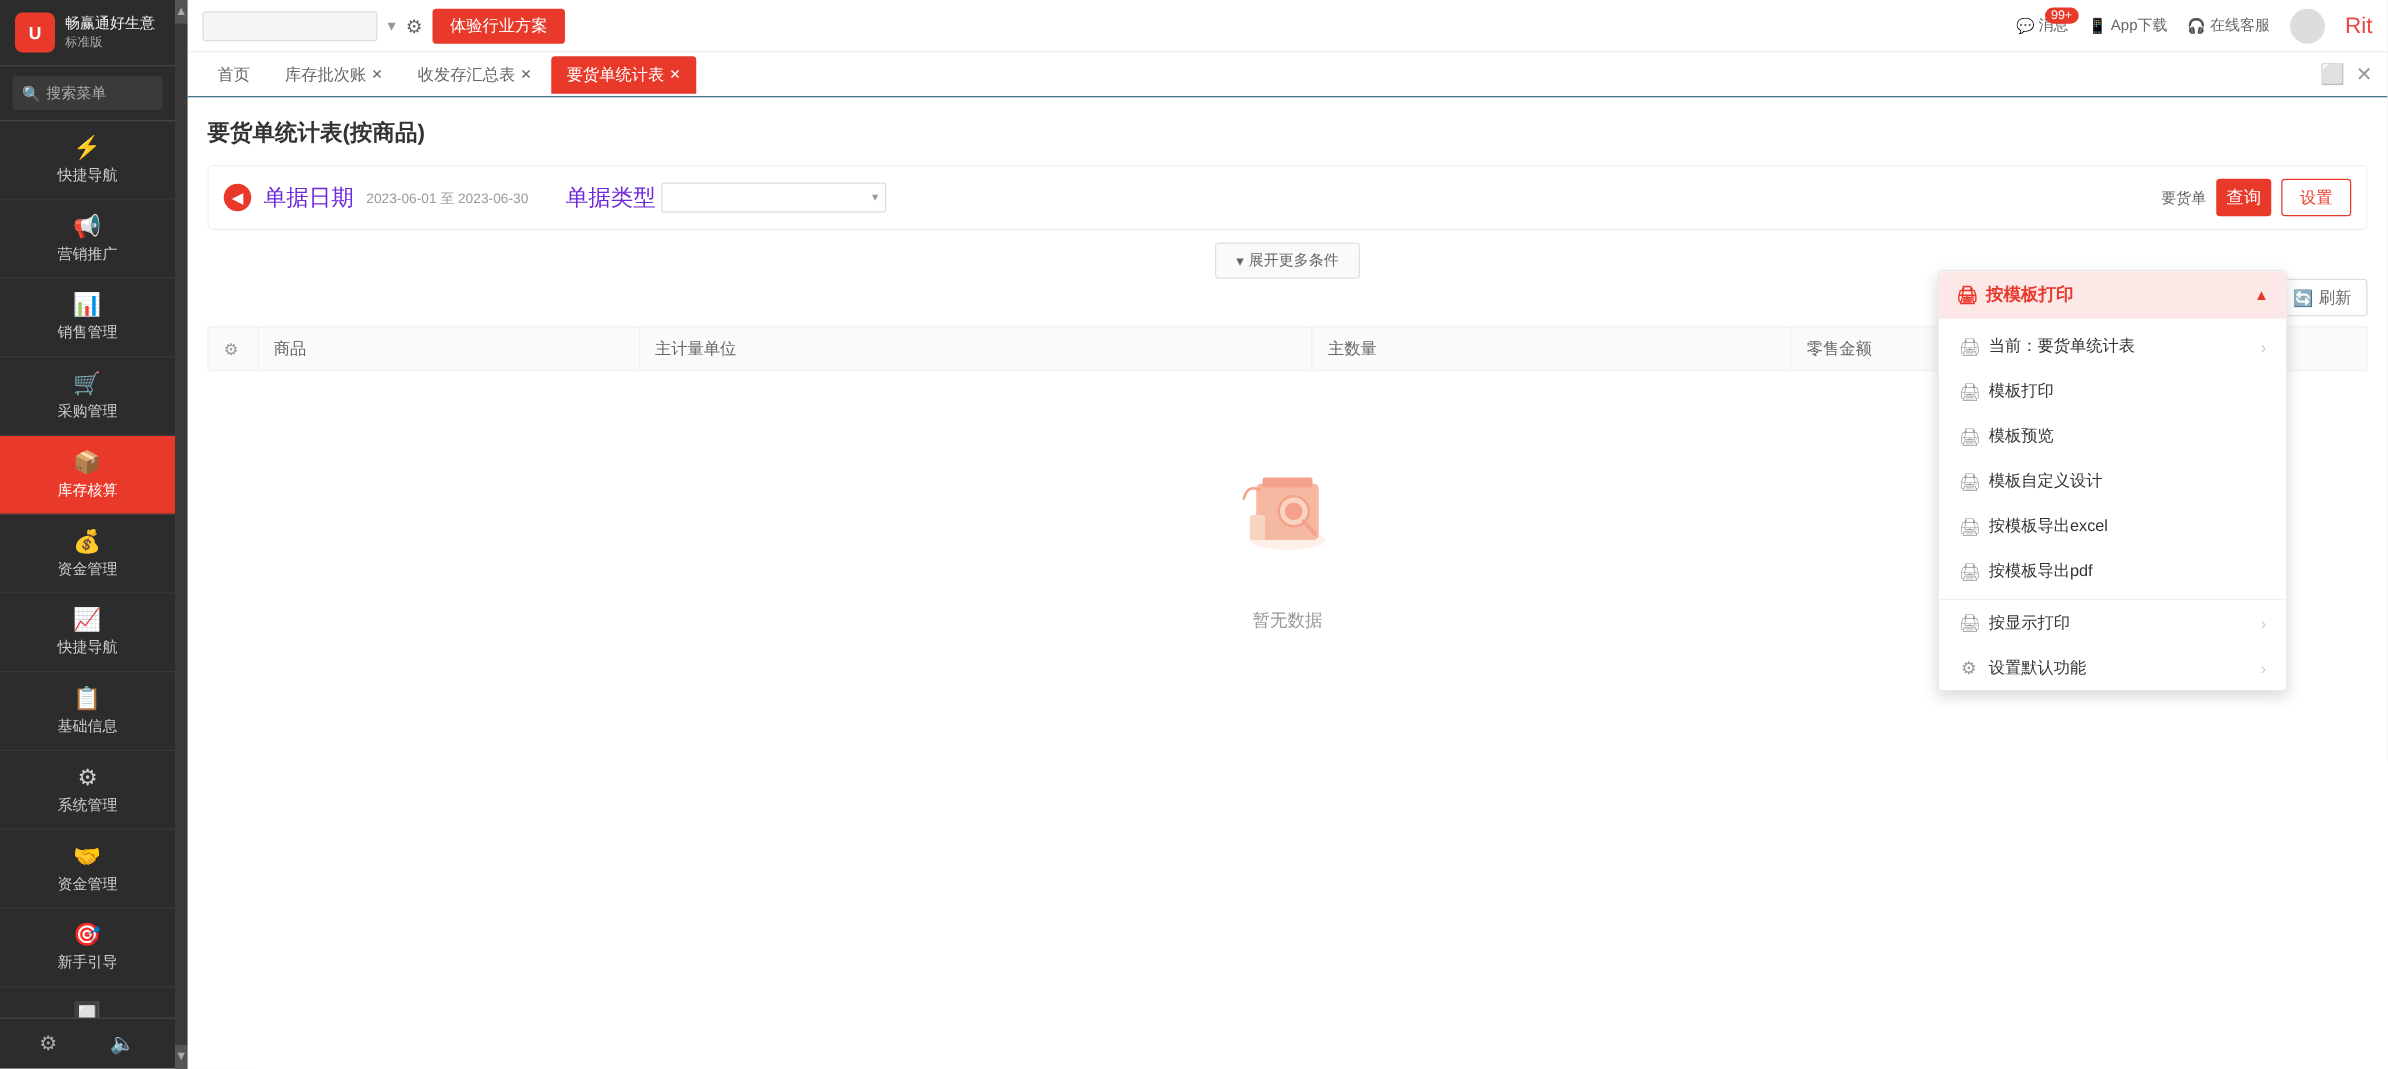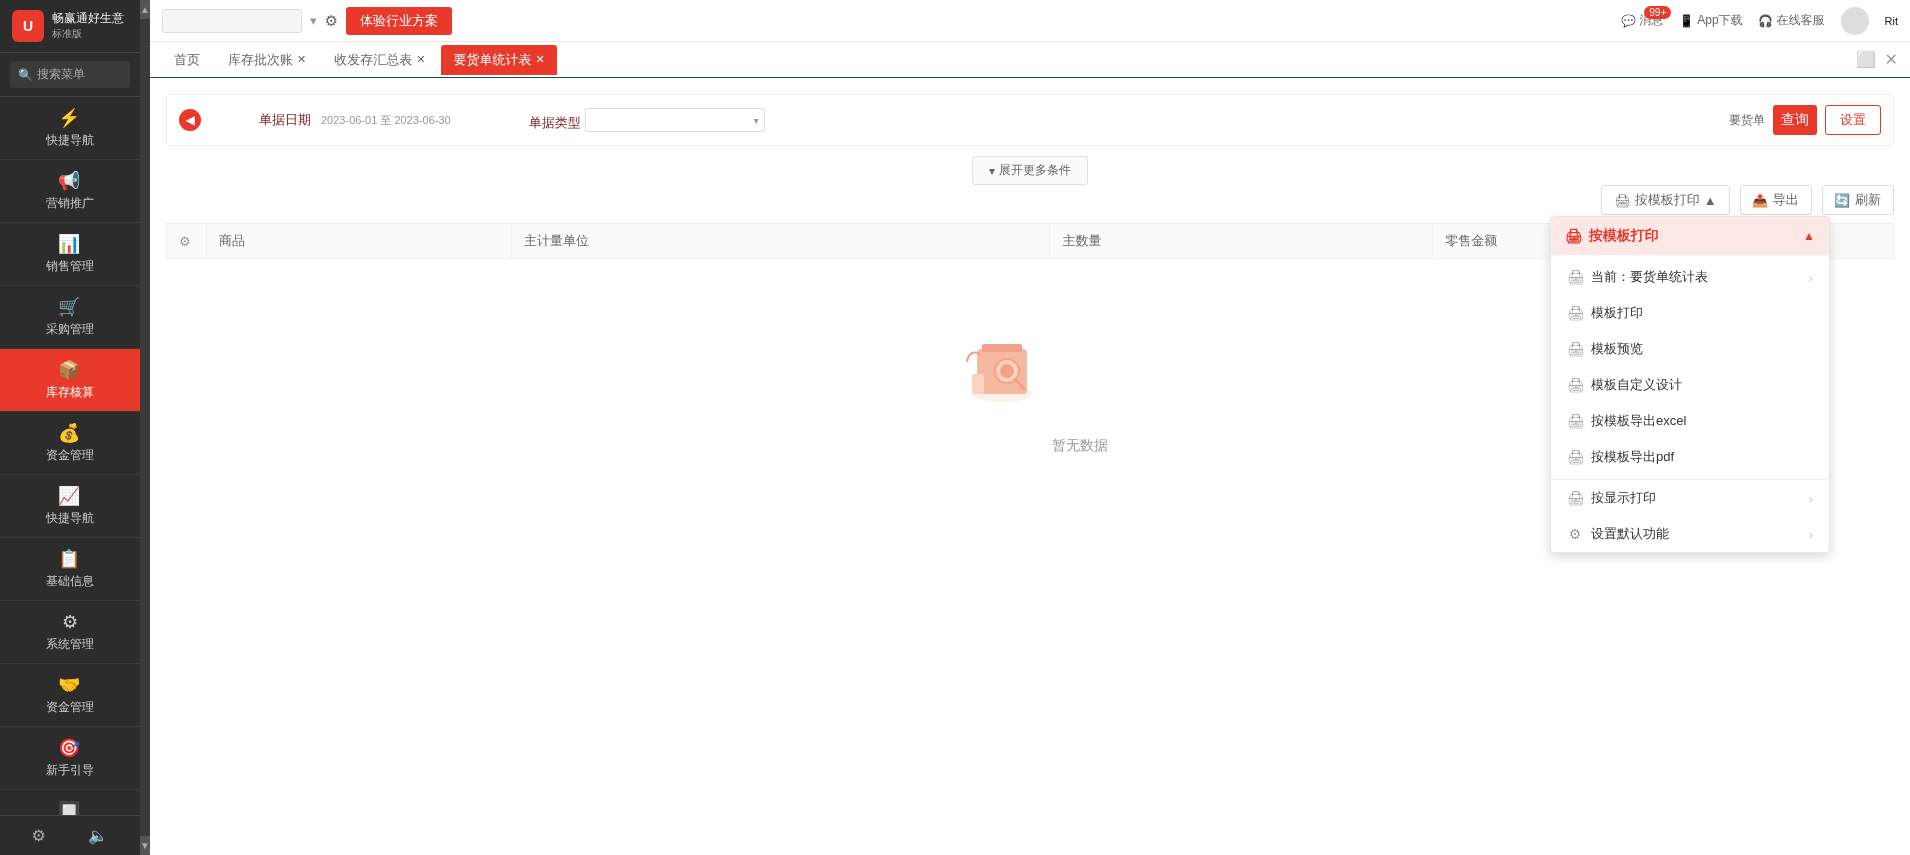--- a/index.html
+++ b/index.html
@@ -147,21 +147,21 @@
       color: white;
       border-radius: 8px;
       font-size: 10px;
       padding: 1px 5px;
       position: absolute;
       top: -6px;
       right: -8px;
     }
     .topbar-app, .topbar-service { display: flex; align-items: center; gap: 3px; color: #666; cursor: pointer; font-size: 12px; }
     .topbar-avatar { width: 28px; height: 28px; background: #ddd; border-radius: 50%; cursor: pointer; }
-    .topbar-username { color: #0f172a; font-size: 11px; cursor: pointer; }
+    .topbar-username { color: #ef4444; font-size: 18px; cursor: pointer; }
 
     
     .tabs {
       background: white;
       height: 36px;
       display: flex;
       align-items: center;
       padding: 0 12px;
       border-bottom: 1px solid #0c4a6e;
       gap: 4px;
@@ -218,21 +218,21 @@
       border: none;
       border-radius: 50%;
       width: 22px;
       height: 22px;
       cursor: pointer;
       font-size: 12px;
       display: flex;
       align-items: center;
       justify-content: center;
     }
-    .filter-label { color: #7f1d1d; font-size: 13px; margin-left: 48px; }
+    .filter-label { color: #6d28d9; font-size: 18px; }
     .date-group { display: flex; align-items: center; gap: 4px; }
     .date-btn {
       padding: 3px 8px;
       border: 1px solid #ddd;
       background: white;
       cursor: pointer;
       border-radius: 2px;
       font-size: 12px;
       color: #666;
     }
@@ -312,25 +312,24 @@
       padding: 8px 12px;
       text-align: left;
       color: #666;
       font-weight: normal;
     }
     .table-settings-icon { color: #999; cursor: pointer; }
 
     
     .empty-state {
       display: flex;
-      flex-direction: row;
-      align-items: flex-end;
+      flex-direction: column;
+      align-items: center;
       justify-content: center;
       padding: 60px 0;
-      font-family: Liberation Mono, monospace;
     }
     .empty-icon {
       font-size: 80px;
       margin-bottom: 12px;
       color: #f5a58a;
     }
     .empty-text { color: #999; font-size: 14px; }
     .print-dropdown {
       position: absolute;
       top: 138px;
@@ -558,20 +557,21 @@
       <span class="tab-close">✕</span>
     </div>
     <div style="margin-left:auto; display:flex; gap:8px; align-items:center;">
       <span class="tabs-expand">⬜</span>
       <span class="tabs-contract">✕</span>
     </div>
   </div>
 
   <div class="page-content">
 
+    <h1 class="page-title">要货单统计表(按商品)</h1>
 
     <div class="filter-bar">
       <button class="filter-expand-btn">◀</button>
 
       <span class="filter-label">单据日期</span>
 
 
       <span class="date-range">2023-06-01 至 2023-06-30</span>
 
       <div class="filter-type-selector">

